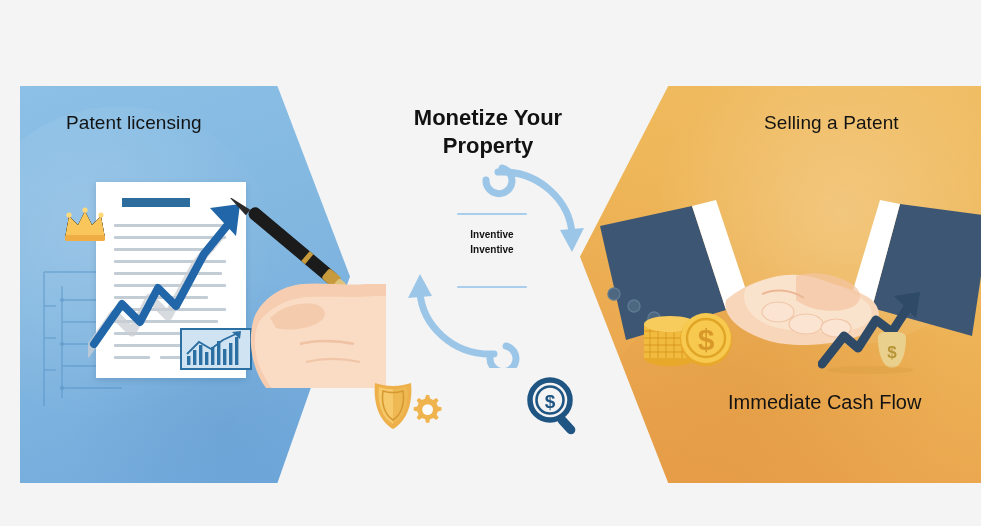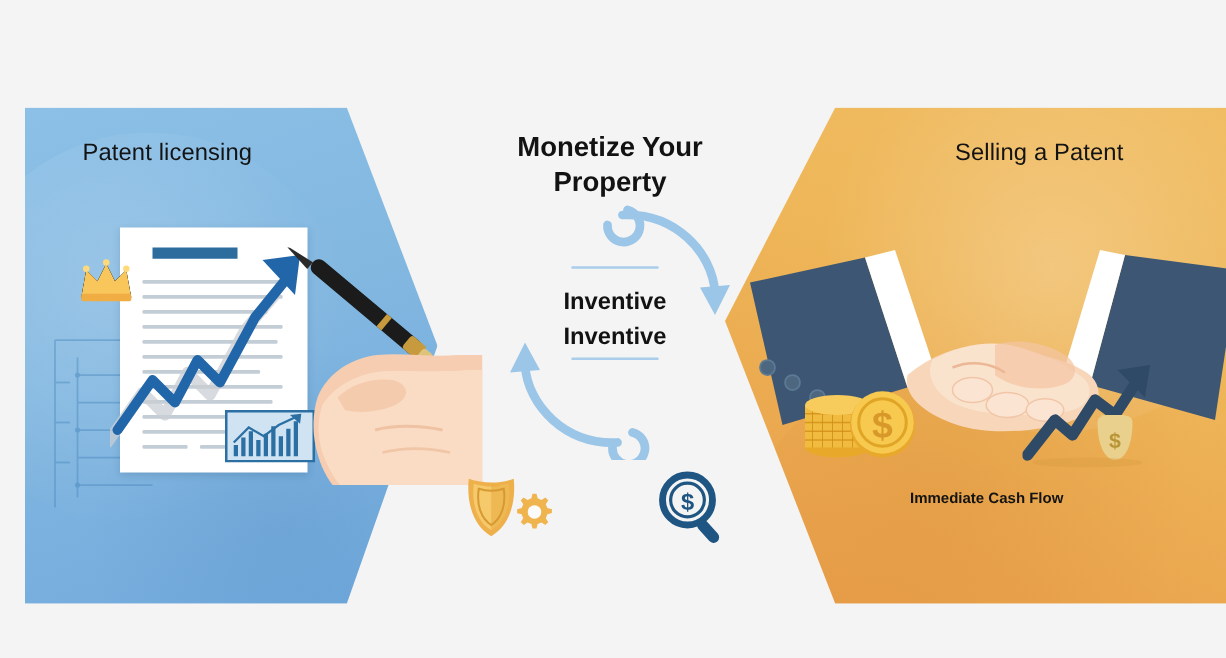--- a/index.html
+++ b/index.html
@@ -59,41 +59,41 @@
     font-size: 19px;
     font-weight: normal;
     color: #131313;
     letter-spacing: .1px;
     white-space: nowrap;
   }
   #left-title  { left: 66px;  top: 112px; }
   #right-title { left: 746px; top: 112px; margin-left: 18px; }
   #cashflow-label {
     position: absolute; left: 728px; top: 391px;
-    font-size: 12px; font-weight: bold; color: #131313; white-space: nowrap;
+    font-size: 20px; font-weight: normal; color: #131313; white-space: nowrap;
   }
 
   
   .center-heading {
     position: absolute;
     text-align: center;
     font-size: 22px;
     font-weight: bold;
     color: #121212;
     line-height: 1.28;
   }
   #monetize-heading { left: 393px; top: 104px; width: 190px; }
   #roi-heading      { left: 395px; top: 350px; width: 210px; white-space: nowrap; }
 
   #inventive-core {
     position: absolute;
     left: 440px; top: 228px;
     width: 104px;
     text-align: center;
-    font-size: 19px;
+    font-size: 10px;
     font-weight: bold;
     color: #121212;
     line-height: 1.45;
   }
   .core-rule {
     position: absolute;
     left: 457px;
     width: 70px; height: 2px;
     background: #a9cdea;
     border-radius: 1px;

